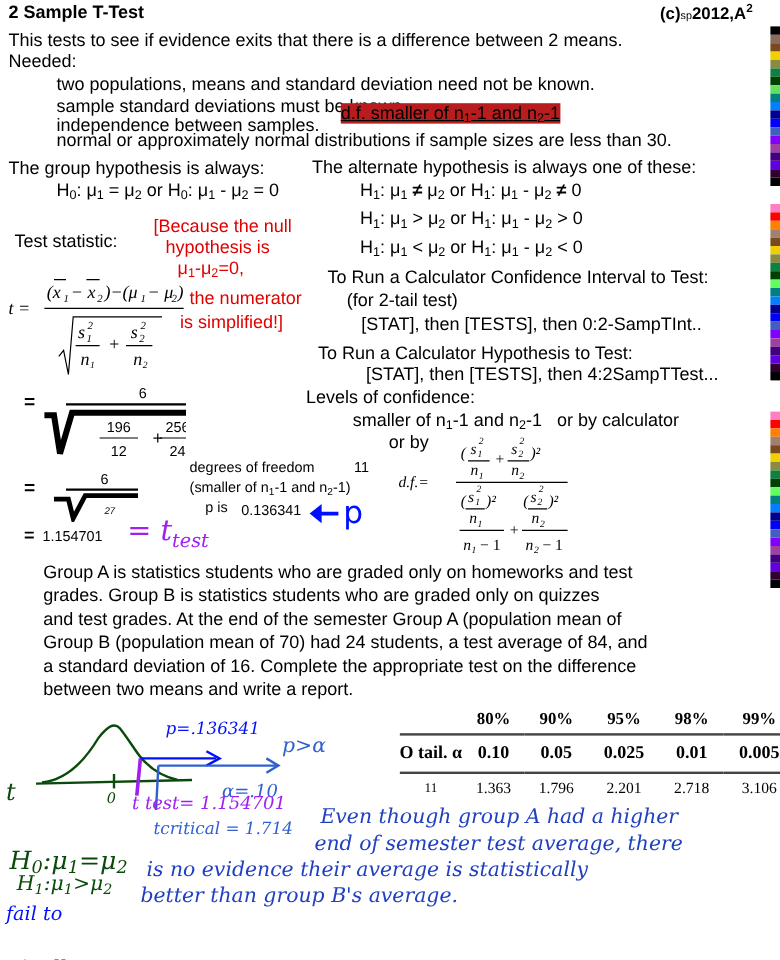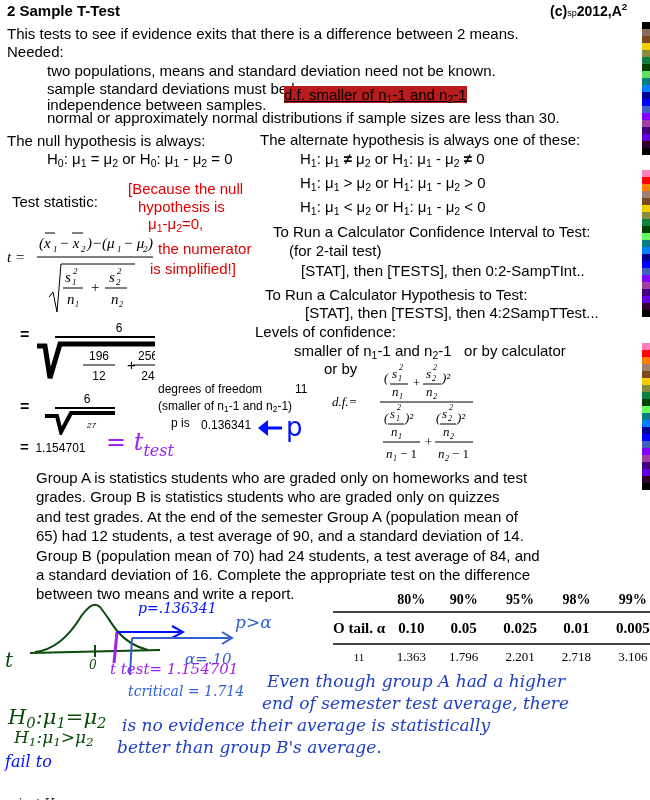--- a/index.html
+++ b/index.html
@@ -98,21 +98,21 @@
 <div class="abs t15" style="left:7px;top:25px;">This tests to see if evidence exits that there is a difference between 2 means.</div>
 <div class="abs t15" style="left:7px;top:43px;">Needed:</div>
 <div class="abs t15" style="left:47px;top:62px;">two populations, means and standard deviation need not be known.</div>
 <div class="abs t15" style="left:47px;top:80px;">sample standard deviations must be known</div>
 <div class="abs t15" style="left:47px;top:96px;">independence between samples.</div>
 <div class="abs t15" style="left:47px;top:109px;">normal or approximately normal distributions if sample sizes are less than 30.</div>
 <div class="abs t15" style="left:284px;top:86px;background:#b91c1c;text-decoration:underline;">
   <span>d.f. smaller of n</span><sub>1</sub><span>-1 and n</span><sub>2</sub><span>-1</span>
 </div>
 
-<div class="abs t15" style="left:7px;top:132px;">The null hypothesis is always:</div>
+<div class="abs t15" style="left:7px;top:132px;">The group hypothesis is always:</div>
 <div class="abs t15" style="left:47px;top:150px;">H<sub>0</sub>: μ<sub>1</sub> = μ<sub>2</sub> or H<sub>0</sub>: μ<sub>1</sub> - μ<sub>2</sub> = 0</div>
 
 <div class="abs t15" style="left:260px;top:131px;">The alternate hypothesis is always one of these:</div>
 <div class="abs t15" style="left:300px;top:150px;">H<sub>1</sub>: μ<sub>1</sub> <b>≠</b> μ<sub>2</sub> or H<sub>1</sub>: μ<sub>1</sub> - μ<sub>2</sub> <b>≠</b> 0</div>
 <div class="abs t15" style="left:300px;top:174px;">H<sub>1</sub>: μ<sub>1</sub> &gt; μ<sub>2</sub> or H<sub>1</sub>: μ<sub>1</sub> - μ<sub>2</sub> &gt; 0</div>
 <div class="abs t15" style="left:300px;top:198px;">H<sub>1</sub>: μ<sub>1</sub> &lt; μ<sub>2</sub> or H<sub>1</sub>: μ<sub>1</sub> - μ<sub>2</sub> &lt; 0</div>
 
 <div class="abs t15" style="left:12px;top:193px;">Test statistic:</div>
 <div class="abs t15 red" style="left:128px;top:180px;">[Because the null</div>
 <div class="abs t15 red" style="left:138px;top:198px;">hypothesis is</div>
@@ -248,21 +248,20 @@
     <text x="110" y="98">n</text>
       <text x="117" y="101" font-size="8">2</text>
       <text x="124" y="98" font-style="normal">− 1</text>
   </g>
 </svg>
 
 <div class="abs t15 bold" style="left:36px;top:468px;line-height:19.4px;font-weight:normal;">
   <div style="font-weight:500">Group A is statistics students who are graded only on homeworks and test</div>
   <div>grades. Group B is statistics students who are graded only on quizzes</div>
   <div>and test grades. At the end of the semester Group A (population mean of</div>
-  <div>65) had 12 students, a test average of 90, and a standard deviation of 14.</div>
   <div>Group B (population mean of 70) had 24 students, a test average of 84, and</div>
   <div>a standard deviation of 16. Complete the appropriate test on the difference</div>
   <div>between two means and write a report.</div>
 </div>
 
 <div class="abs" style="left:333px;top:588px;width:317px;overflow:hidden;">
   <table class="tdist" style="width:330px;">
     <tbody>
         <tr style="height:24px;font-weight:bold;font-size:14px;">
       <td style="width:40px"></td>

